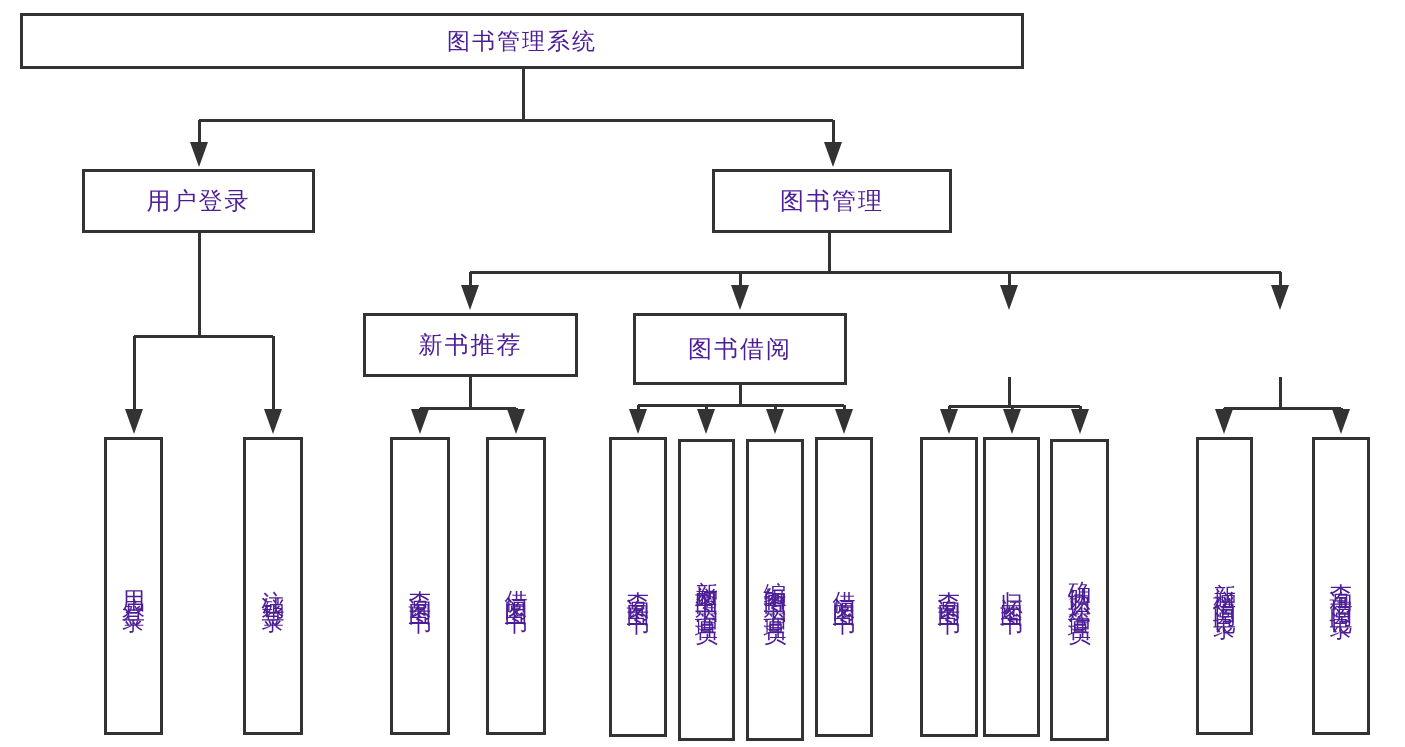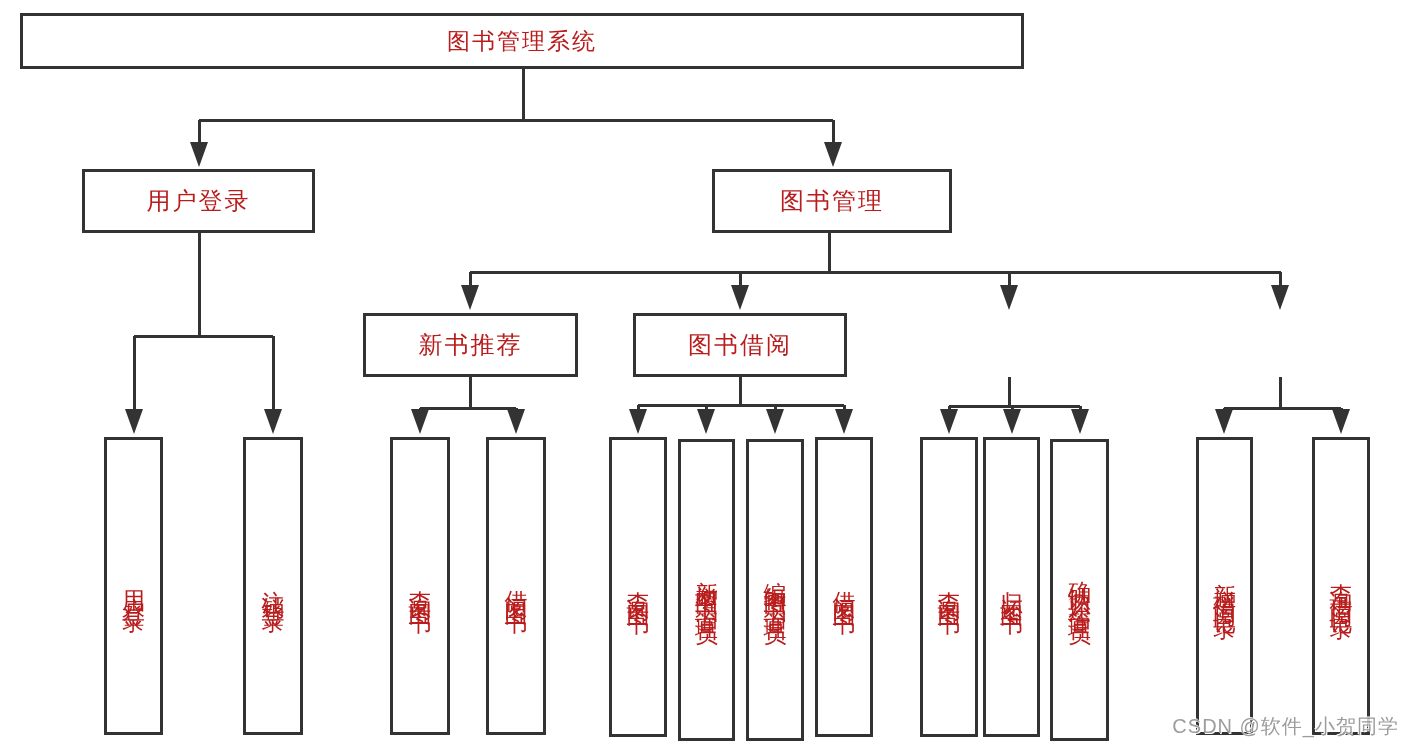--- a/index.html
+++ b/index.html
@@ -15,21 +15,21 @@
     position: absolute;
     left: 0; top: 0;
     width: 1405px; height: 747px;
     pointer-events: none;
   }
   .node {
     position: absolute;
     box-sizing: border-box;
     border: 3px solid #333333;
     background: #ffffff;
-    color: #b91c1c;
+    color: #4c1d95;
     display: flex;
     align-items: center;
     justify-content: center;
     text-align: center;
     line-height: 1.25;
   }
   .node-h {
     font-size: 24px;
     letter-spacing: 2px;
     white-space: nowrap;
@@ -83,35 +83,34 @@
              M1071,409 L1089,409 L1080,434 Z
              M1215,409 L1233,409 L1224,434 Z  M1332,409 L1350,409 L1341,434 Z"></path>
   </svg>
 
   <div class="node node-h node-title" style="left:20px; top:13px; width:1004px; height:56px;">图书管理系统</div>
 
   <div class="node node-h" style="left:82px; top:169px; width:233px; height:64px;">用户登录</div>
   <div class="node node-h" style="left:712px; top:169px; width:240px; height:64px;">图书管理</div>
 
   <div class="node node-h" style="left:363px; top:313px; width:215px; height:64px;">新书推荐</div>
-  <div class="node node-h" style="left:633px; top:313px; width:214px; height:64px;">图书借阅</div>
+  <div class="node node-h" style="left:633px; top:313px; width:214px; height:72px;">图书借阅</div>
 
   <div class="node node-v" style="left:104px; top:437px; width:59px; height:298px;">用户登录</div>
   <div class="node node-v" style="left:243px; top:437px; width:60px; height:298px;">注销登录</div>
 
   <div class="node node-v" style="left:390px; top:437px; width:60px; height:298px;">查询图书</div>
   <div class="node node-v" style="left:486px; top:437px; width:60px; height:298px;">借阅图书</div>
 
   <div class="node node-v" style="left:609px; top:437px; width:58px; height:300px;">查询图书</div>
   <div class="node node-v node-v-long" style="left:678px; top:439px; width:57px; height:302px;">新增图书（管理员）</div>
   <div class="node node-v node-v-long" style="left:746px; top:439px; width:58px; height:302px;">编辑图书（管理员）</div>
   <div class="node node-v" style="left:815px; top:437px; width:58px; height:300px;">借阅图书</div>
 
   <div class="node node-v" style="left:920px; top:437px; width:58px; height:300px;">查询图书</div>
   <div class="node node-v" style="left:983px; top:437px; width:57px; height:300px;">归还图书</div>
   <div class="node node-v node-v-long" style="left:1050px; top:439px; width:59px; height:302px;">确认归还（管理员）</div>
 
   <div class="node node-v" style="left:1196px; top:437px; width:57px; height:298px;">新增借阅记录</div>
   <div class="node node-v" style="left:1312px; top:437px; width:58px; height:298px;">查询借阅记录</div>
 
-  <div id="watermark">CSDN @软件_小贺同学</div>
 
 </div>
 
 </body></html>

